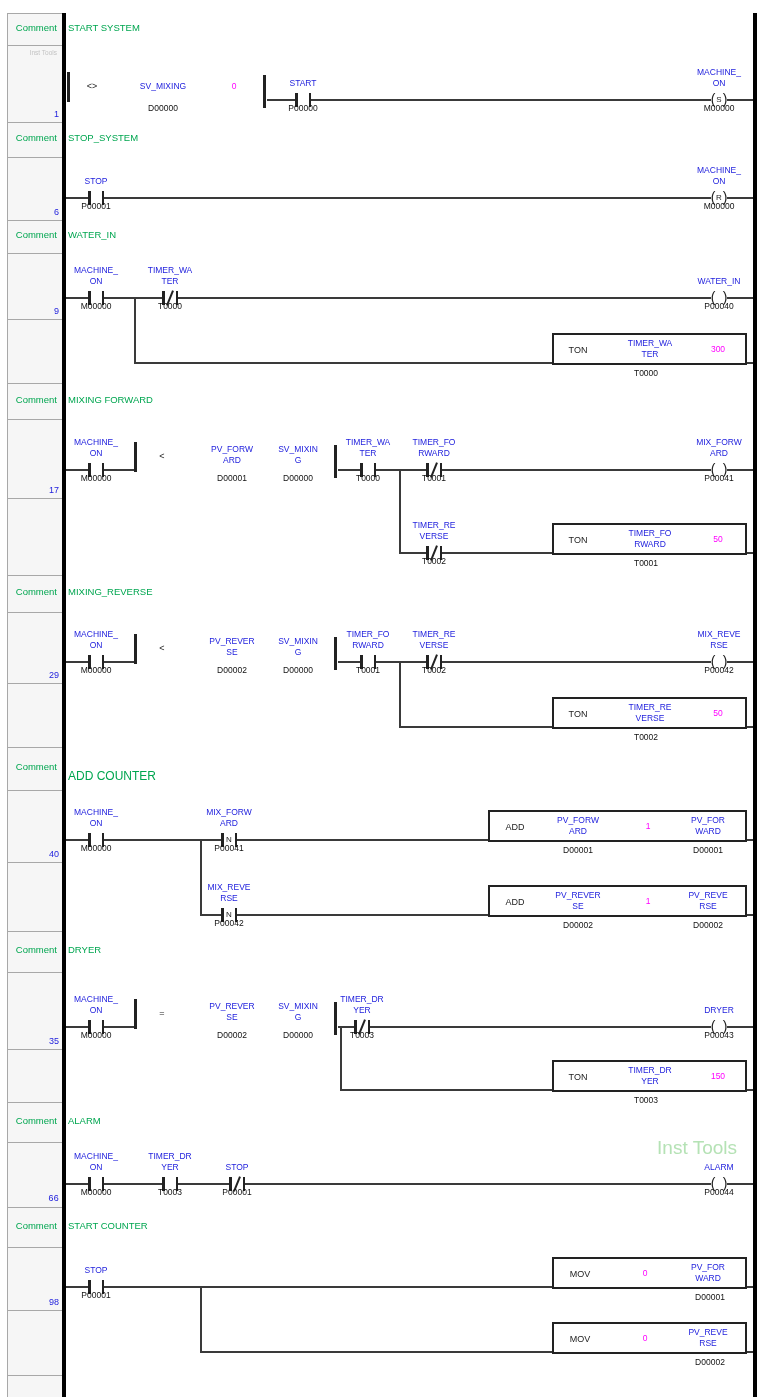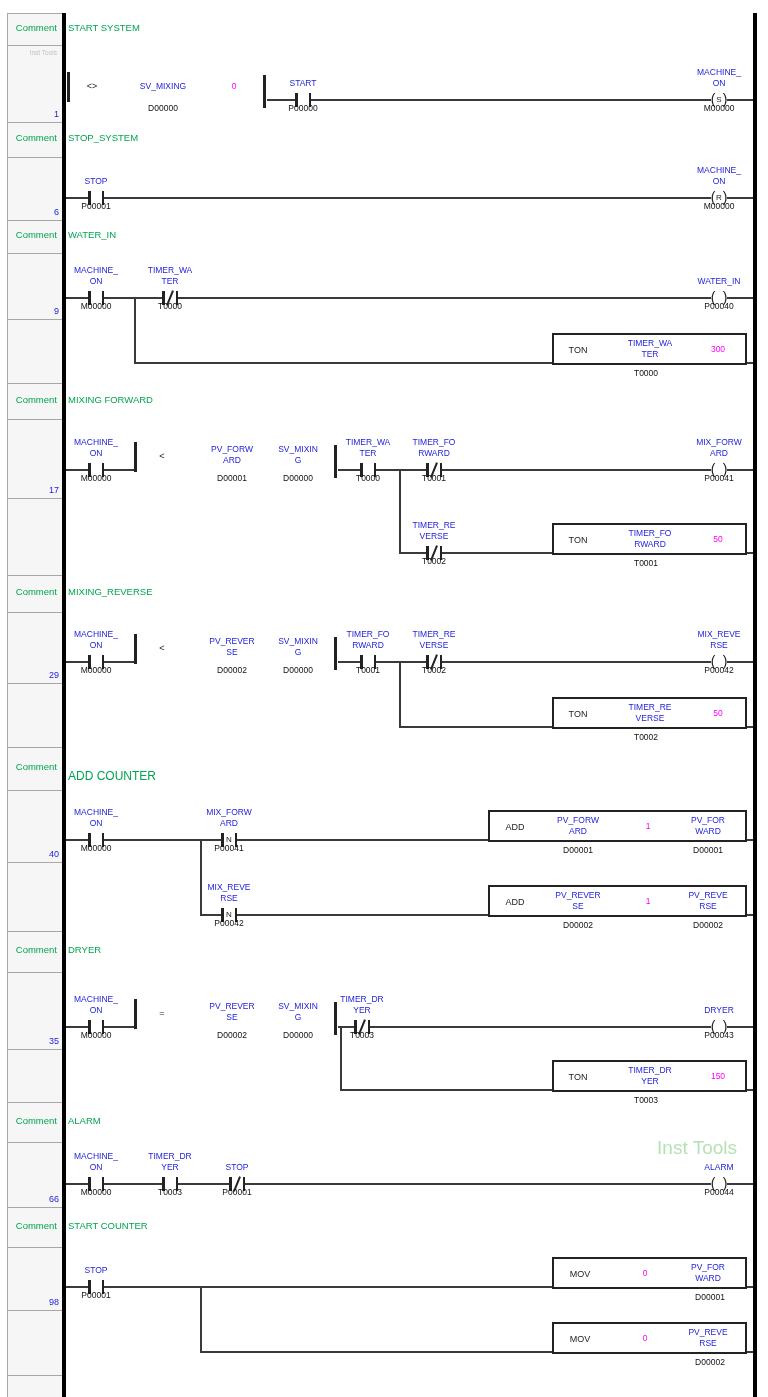--- a/index.html
+++ b/index.html
@@ -69,21 +69,21 @@
     <div class="abs" style="left: 7px; top: 1212px; width: 55px; height: 30px; background: transparent;"></div>
     <div class="txt" style="top: 1221px; right: 711px; font-size: 9.5px; color: rgb(0, 166, 80);">Comment</div>
     <div class="txt" style="top: 1221px; left: 68px; font-size: 9.5px; color: rgb(0, 166, 80);">START COUNTER</div>
     <div class="txt" style="top: 109px; right: 709px; font-size: 9px; color: rgb(34, 34, 221);">1</div>
     <div class="txt" style="top: 207px; right: 709px; font-size: 9px; color: rgb(34, 34, 221);">6</div>
     <div class="txt" style="top: 306px; right: 709px; font-size: 9px; color: rgb(34, 34, 221);">9</div>
     <div class="txt" style="top: 485px; right: 709px; font-size: 9px; color: rgb(34, 34, 221);">17</div>
     <div class="txt" style="top: 670px; right: 709px; font-size: 9px; color: rgb(34, 34, 221);">29</div>
     <div class="txt" style="top: 849px; right: 709px; font-size: 9px; color: rgb(34, 34, 221); margin-left: 36px;">40</div>
     <div class="txt" style="top: 1036px; right: 709px; font-size: 9px; color: rgb(34, 34, 221);">35</div>
-    <div class="txt" style="top: 1194px; right: 709px; font-size: 9px; color: rgb(34, 34, 221);">66</div>
+    <div class="txt" style="top: 1194px; right: 709px; font-size: 9px; color: rgb(34, 34, 221); font-family: Liberation Mono, monospace;">66</div>
     <div class="txt" style="top: 1297px; right: 709px; font-size: 9px; color: rgb(34, 34, 221);">98</div>
     <div class="txt" style="top: 49px; right: 711px; font-size: 6.5px; color: rgb(195, 195, 195);">Inst Tools</div>
     <div class="abs" style="left: 62px; top: 13px; width: 4px; height: 1384px; background: rgb(0, 0, 0);"></div>
     <div class="abs" style="left: 753px; top: 13px; width: 4px; height: 1384px; background: rgb(0, 0, 0);"></div>
     <div class="abs" style="left: 267px; top: 99px; width: 28px; height: 2px; background: rgb(58, 58, 58);"></div>
     <div class="abs" style="left: 311px; top: 99px; width: 400px; height: 2px; background: rgb(58, 58, 58);"></div>
     <div class="abs" style="left: 727px; top: 99px; width: 26px; height: 2px; background: rgb(58, 58, 58);"></div>
     <div class="abs" style="left: 66px; top: 197px; width: 22px; height: 2px; background: rgb(58, 58, 58);"></div>
     <div class="abs" style="left: 104px; top: 197px; width: 607px; height: 2px; background: rgb(58, 58, 58);"></div>
     <div class="abs" style="left: 727px; top: 197px; width: 26px; height: 2px; background: rgb(58, 58, 58);"></div>

